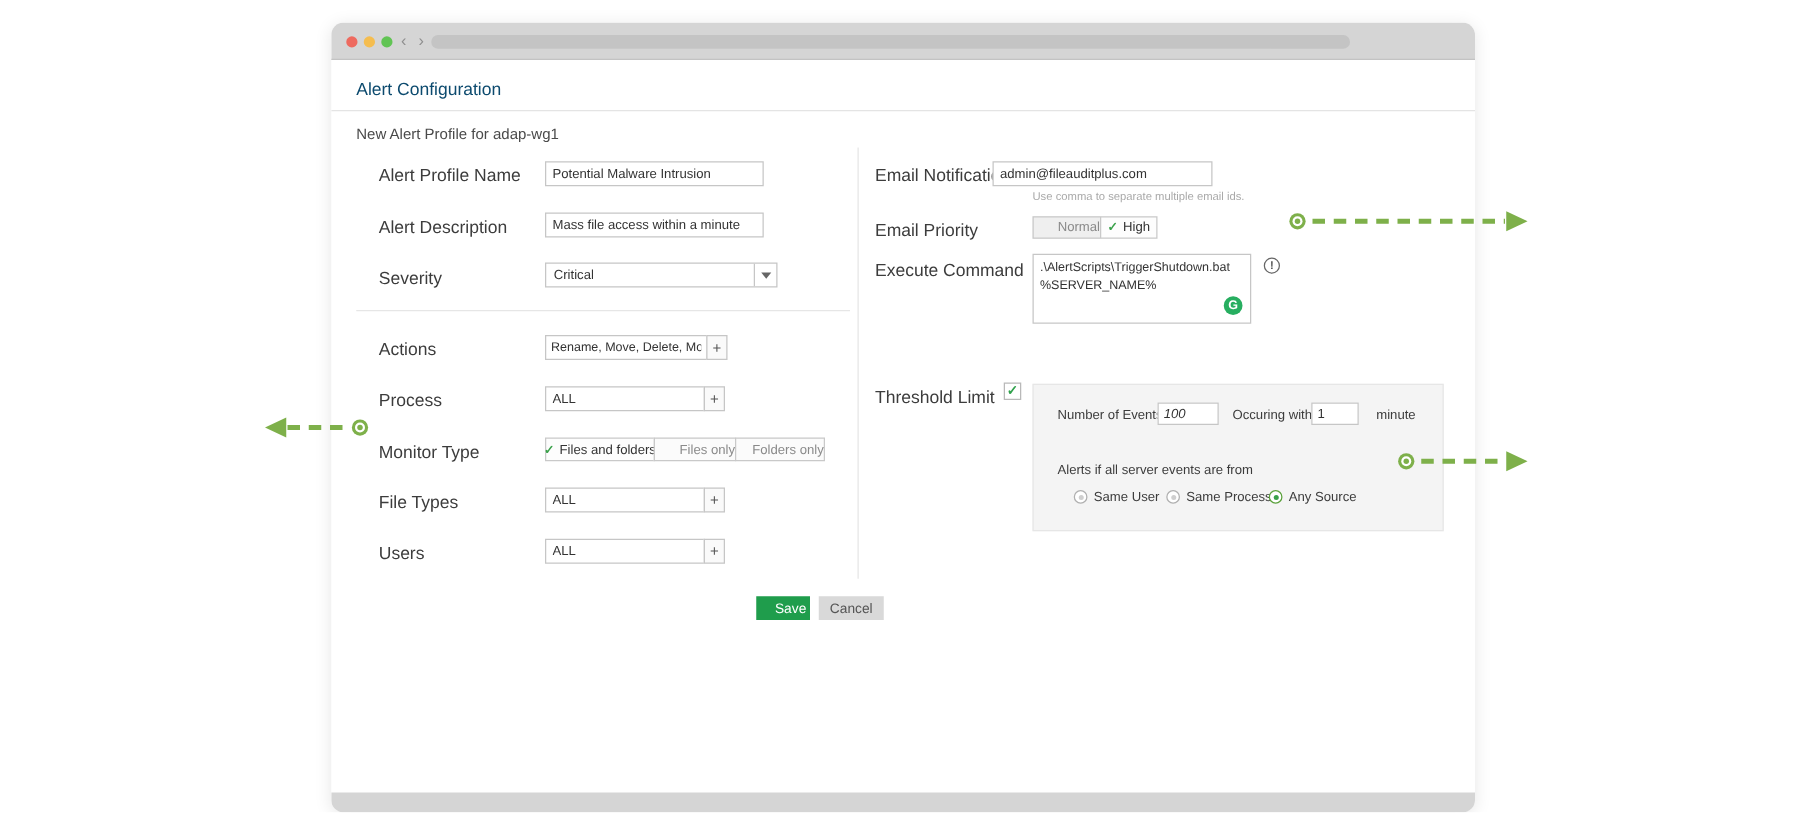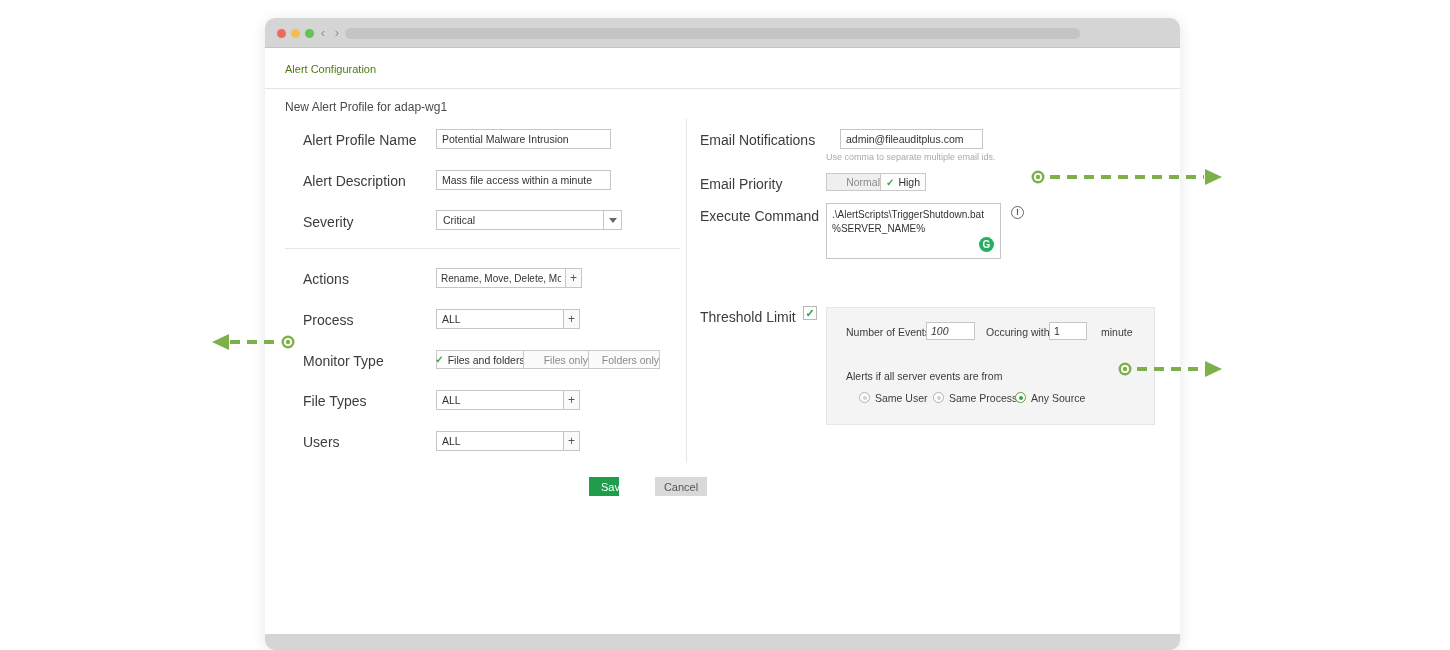--- a/index.html
+++ b/index.html
@@ -17,21 +17,21 @@
   .dot.red { left:12px; background:#ee6a5f; }
   .dot.yellow { left:26px; background:#f5bd4f; }
   .dot.green { left:40px; background:#61c454; }
   .nav-chevron { position:absolute; top:7px; font-size:13px; color:#8f8f8f; cursor:pointer;
                  width:12px; text-align:center; user-select:none; }
   .url-bar { position:absolute; left:80px; right:100px; top:10px; height:11px; border-radius:6px;
              background:#c4c4c4; }
   .window-footer { position:absolute; left:0; right:0; bottom:0; height:16px; background:#d5d5d5; }
 
   
-  .page-title { position:absolute; left:20px; top:45px; font-size:11px; color:#4d7c0f; }
+  .page-title { position:absolute; left:20px; top:45px; font-size:14px; color:#0c4a6e; }
   .header-divider { position:absolute; left:0; right:0; top:70px; height:1px; background:#e4e4e4; }
   .subtitle { position:absolute; left:20px; top:82px; font-size:12px; color:#4a4a4a; }
 
   
   .flabel { position:absolute; font-size:14px; color:#3c3c3c; white-space:nowrap; }
   .tinput { position:absolute; height:20px; border:1px solid #c6c6c6; background:#fff;
             font-size:10.5px; padding:0 5px; color:#333; font-family:inherit; outline:none; }
   .tinput.small { font-size:10px; padding:0 4px; }
   .icon-btn { position:absolute; width:17px; height:20px; border:1px solid #c6c6c6; background:#fafafa;
               text-align:center; line-height:18px; font-size:12px; color:#555; cursor:pointer; }
@@ -141,21 +141,21 @@
     <input class="tinput" style="left: 171px; top: 372px; width: 128px;" value="ALL">
     <span class="icon-btn" style="left:298px; top:372px;">+</span>
 
     <div class="flabel" style="left:38px; top:416px;">Users</div>
     <input class="tinput" style="left: 171px; top: 413px; width: 128px;" value="ALL">
     <span class="icon-btn" style="left:298px; top:413px;">+</span>
 
     <div class="vdivider" style="left:421px; top:100px; height:345px;"></div>
 
     <div class="flabel" style="left:435px; top:114px;">Email Notifications</div>
-    <input class="tinput" style="left: 575px; top: 111px; width: 143px;" value="admin@fileauditplus.com">
+    <input class="tinput" style="left: 529px; top: 111px; width: 176px;" value="admin@fileauditplus.com">
     <div class="hint" style="left:561px; top:134px;">Use comma to separate multiple email ids.</div>
 
     <div class="flabel" style="left:435px; top:158px;">Email Priority</div>
     <div class="seg" style="left:561px; top:155px; height:18px;">
       <div class="dim" style="width:55px; background:#efefef;">
         <span>Normal</span>
       </div>
       <div class="sel" style="width:46px;">
         <span class="check">✓</span>
         <span>High</span>
@@ -181,21 +181,21 @@
       <div class="plabel" style="left:19px; top:62px;">Alerts if all server events are from</div>
 
       <span class="radio" style="left:32px; top:84px;"></span>
       <div class="plabel" style="left:48px; top:84px;">Same User</div>
       <span class="radio" style="left:106px; top:84px;"></span>
       <div class="plabel" style="left:122px; top:84px;">Same Process</div>
       <span class="radio sel" style="left:188px; top:84px;"></span>
       <div class="plabel" style="left:204px; top:84px;">Any Source</div>
     </div>
 
-    <button class="btn btn-save" style="left:324px; top:459px; width:30px;padding-left:12px;">Save</button>
+    <button class="btn btn-save" style="left:340px; top:459px; width:43px;padding-left:12px;">Save</button>
     <button class="btn btn-cancel" style="left:390px; top:459px; width:52px;">Cancel</button>
 
     <div class="window-footer"></div>
   </div>
 
   <svg class="annotations" viewBox="0 0 1450 650">
     <g stroke="#7eb04a" fill="#7eb04a">
       <line x1="1050" y1="177" x2="1204" y2="177" stroke-width="4" stroke-dasharray="10 7"></line>
       <polygon points="1222,177 1205,169 1205,185" stroke="none"></polygon>
       <circle cx="1038" cy="177" r="6.5" stroke="none"></circle>

